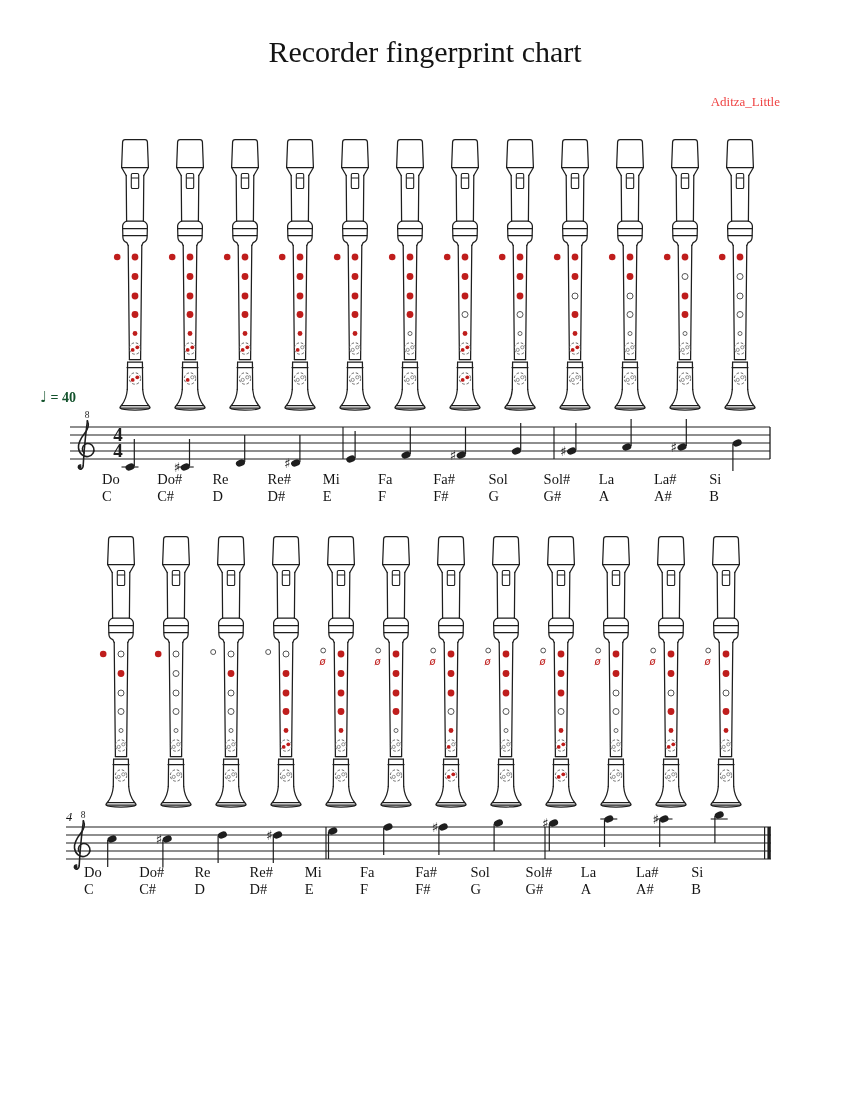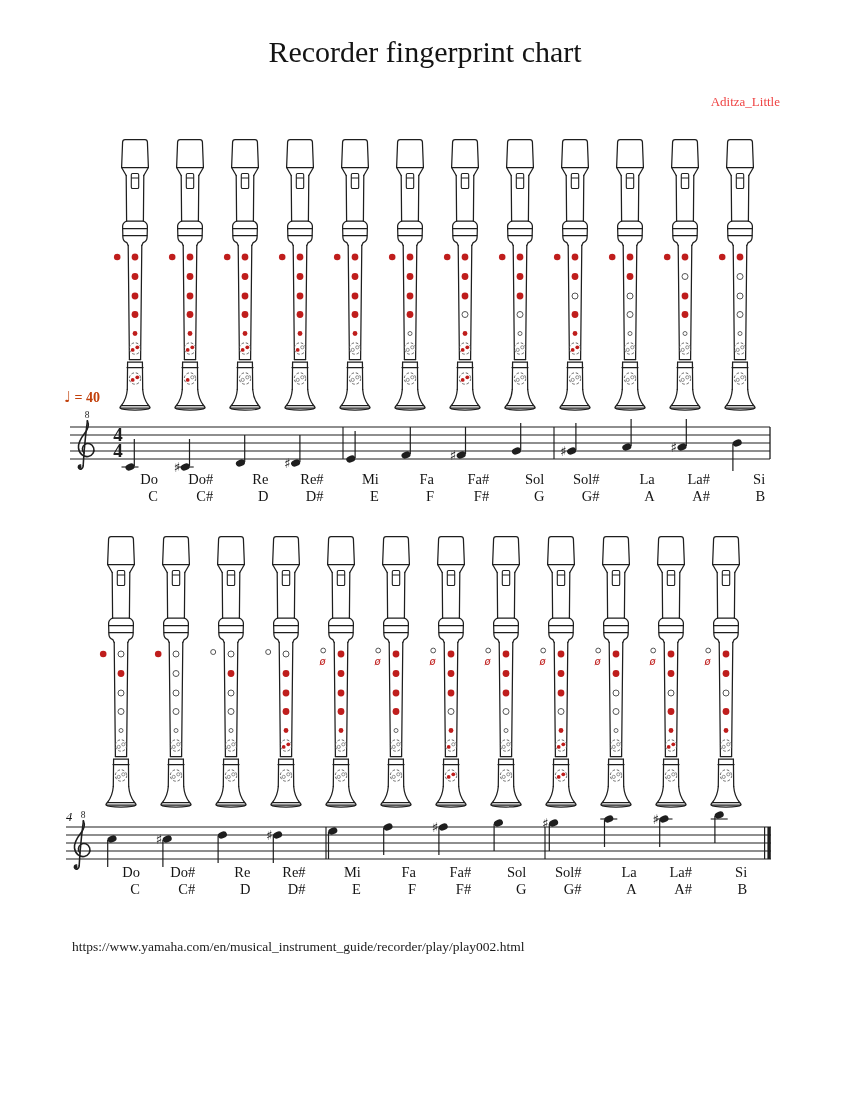--- a/index.html
+++ b/index.html
@@ -2,25 +2,25 @@
 <html><head>
 <meta charset="utf-8">
 <style>
   html,body{margin:0;padding:0;background:#ffffff;}
   #page{position:relative;width:850px;height:1100px;background:#ffffff;overflow:hidden;
         font-family:"Liberation Serif",serif;color:#111;}
   #score-canvas{position:absolute;left:0;top:0;}
   .abs{position:absolute;margin-top:9px;}
   #title{left:0;right:0;top:26px;text-align:center;font-size:30px;color:#141414;}
   #author{right:70px;top:85px;font-size:13px;color:#ef4444;}
-  #tempo{left:64px;top:379px;font-size:14px;font-weight:bold;color:#c2410c;white-space:nowrap;}
+  #tempo{left:40px;top:379px;font-size:14px;font-weight:bold;color:#14532d;white-space:nowrap;}
   #tempo .glyph{font-family:"DejaVu Sans",sans-serif;font-size:15px;font-weight:bold;}
   #measure-number{left:66px;top:801px;font-size:12.5px;font-style:italic;color:#141414;}
   #footer-url{left:72px;top:930px;font-size:13.5px;color:#1a1a1a;}
-  .label-cell{position:absolute;width:56px;text-align:right;color:#141414;}
+  .label-cell{position:absolute;width:56px;text-align:left;color:#141414;}
   .label-cell span{display:block;font-size:14.5px;line-height:17px;}
 </style>
 </head>
 <body>
 
 <div id="page">
   <svg id="score-canvas" width="850" height="1100" viewBox="0 0 850 1100">
       <g transform="translate(112 138)">
         <path d="M13 1.5 L33 1.5 Q35.2 1.5 35.4 4 L36.4 29.5 L9.6 29.5 L10.6 4 Q10.8 1.5 13 1.5 Z" fill="none" stroke="#1e1e1e" stroke-width="1.25" stroke-linecap="round" stroke-linejoin="round"></path>
         <path d="M9.6 29.5 L14.2 37.5 M36.4 29.5 L31.8 37.5" fill="none" stroke="#1e1e1e" stroke-width="1.25" stroke-linecap="round" stroke-linejoin="round"></path>
@@ -1096,14 +1096,13 @@
       <div class="label-cell" style="left: 636px; top: 864px;">
         <span>La#</span>
         <span>A#</span>
       </div>
       <div class="label-cell" style="left: 691.2px; top: 864px;">
         <span>Si</span>
         <span>B</span>
       </div>
     </div>
 
-  <div id="footer-url" class="abs">https://www.yamaha.com/en/musical_instrument_guide/recorder/play/play002.html</div>
 </div>
 
 </body></html>

